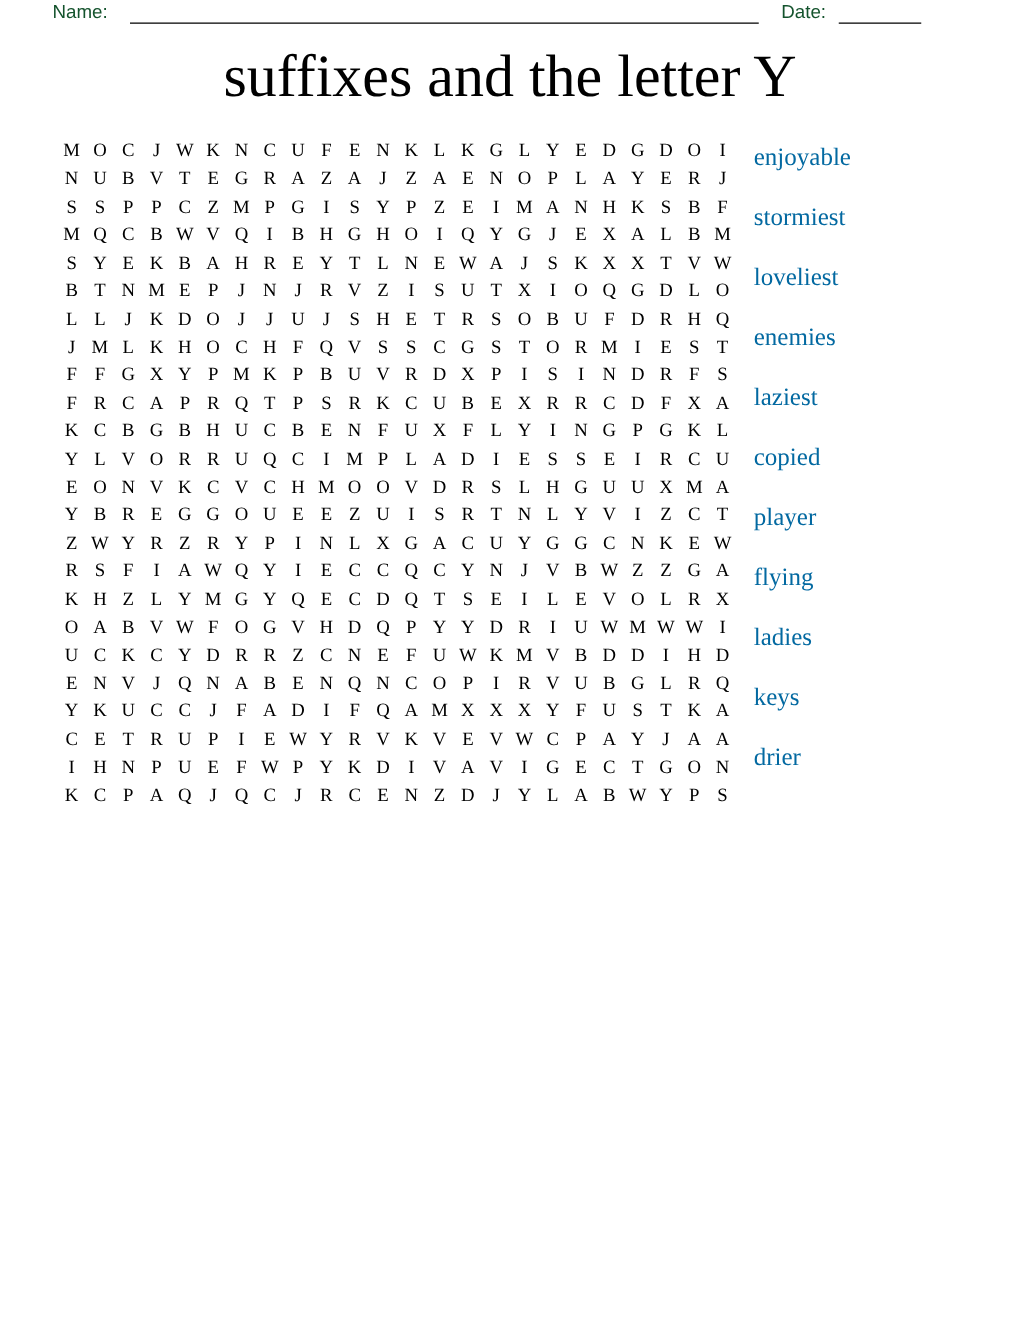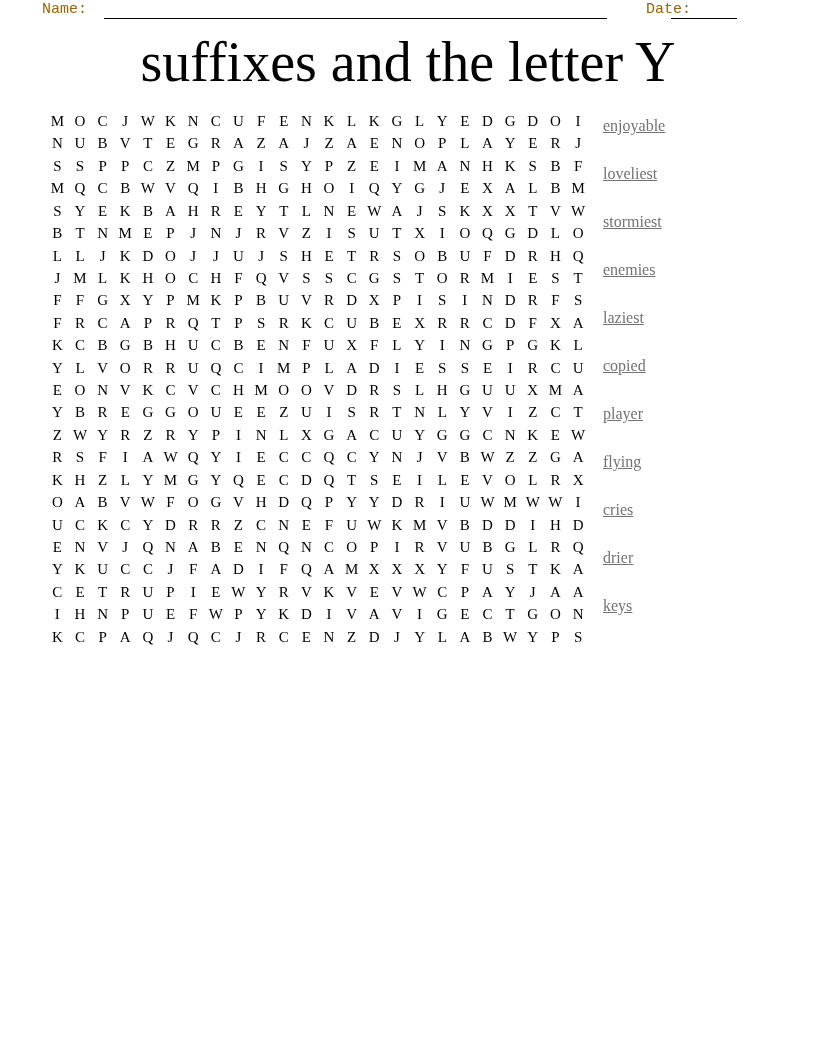--- a/index.html
+++ b/index.html
@@ -13,46 +13,46 @@
     height: 1056px;
     background: #ffffff;
     color: #000000;
     overflow: hidden;
   }
 
   
   .hdr-label {
     position: absolute;
     top: 1px;
-    font-family: Liberation Mono, monospace;
+    font-family: Liberation Sans, sans-serif;
     font-size: 15px;
-    color: #a16207;
+    color: #14532d;
     white-space: nowrap;
   }
   .name-label { left: 42px; }
-  .date-label { left: 646px; }
+  .date-label { left: 625px; }
   .hdr-line {
     position: absolute;
     top: 17px;
     height: 1px;
     border-bottom: 1px solid #000000;
   }
   .name-line { left: 104px; width: 503px; }
   .date-line { left: 671px; width: 66px; }
 
   
   .title {
     position: absolute;
     top: 33px;
     left: 0;
     width: 816px;
     text-align: center;
     font-family: "Liberation Serif", serif;
     font-weight: 400;
-    font-size: 56px;
+    font-size: 48px;
     line-height: 58px;
     color: #000000;
     margin: 0;
   }
 
   
   .grid {
     position: absolute;
     left: 46px;
     top: 110px;
@@ -76,24 +76,23 @@
   .word-list {
     position: absolute;
     left: 603px;
     top: 102px;
     width: 200px;
   }
   .word-item {
     height: 48px;
     line-height: 48px;
     font-family: "Liberation Serif", serif;
-    font-size: 16px;
-    color: #737373;
+    font-size: 20px;
+    color: #0369a1;
     white-space: nowrap;
-    text-decoration: underline;
   }
 </style>
 </head>
 <body>
 
 <div class="page">
 
   <span class="hdr-label name-label">Name:</span>
   <span class="hdr-line name-line"></span>
 
@@ -724,25 +723,25 @@
         <span class="grid-cell">B</span>
         <span class="grid-cell">W</span>
         <span class="grid-cell">Y</span>
         <span class="grid-cell">P</span>
         <span class="grid-cell">S</span>
       </div>
     </div>
 
   <div class="word-list">
       <div class="word-item">enjoyable</div>
+      <div class="word-item">stormiest</div>
       <div class="word-item">loveliest</div>
-      <div class="word-item">stormiest</div>
       <div class="word-item">enemies</div>
       <div class="word-item">laziest</div>
       <div class="word-item">copied</div>
       <div class="word-item">player</div>
       <div class="word-item">flying</div>
-      <div class="word-item">cries</div>
+      <div class="word-item">ladies</div>
+      <div class="word-item">keys</div>
       <div class="word-item">drier</div>
-      <div class="word-item">keys</div>
     </div>
 
 </div>
 
 </body></html>

